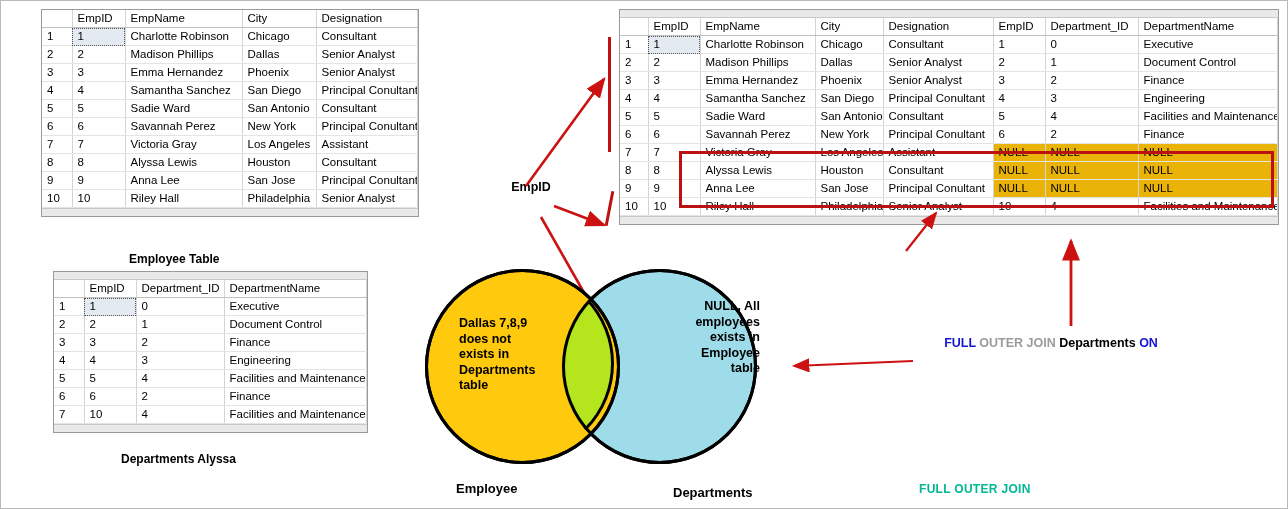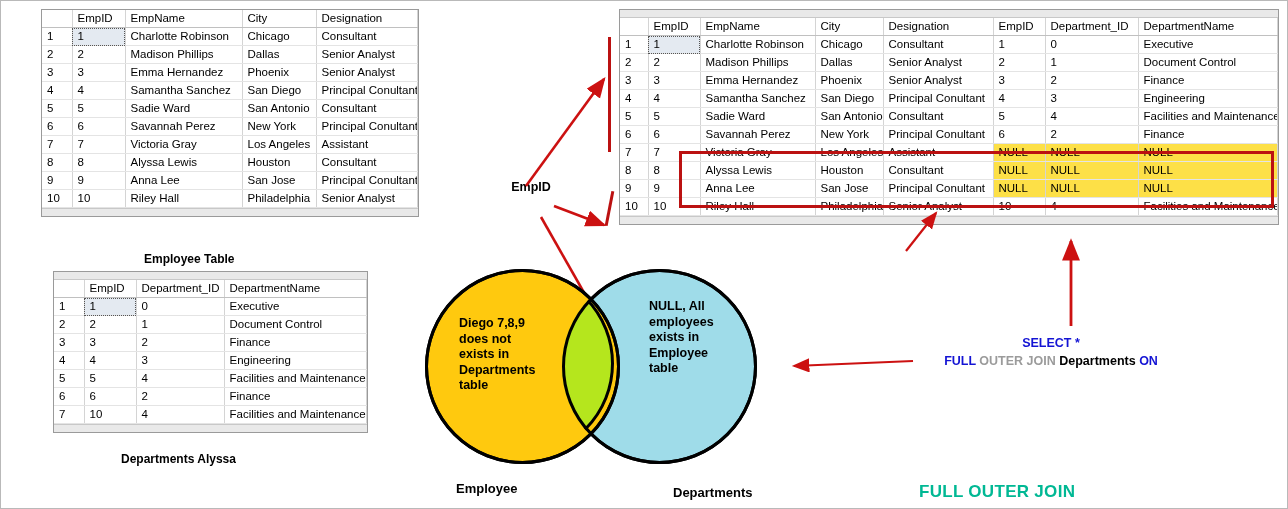--- a/index.html
+++ b/index.html
@@ -65,21 +65,21 @@
     text-align: left;
     color: #000;
     background: #ffffff;
   }
   table.grid td.selcell {
     background: #e4eaf1;
     outline: 1px dotted #555;
     outline-offset: -1px;
   }
   table.grid tr.nullrow td {
-    background: #fde047;
+    background: #eab308;
   }
   table.grid td.nullval {
     background: #fcfbdd;
   }
   .caption {
     position: absolute;
     font-family: "Liberation Sans", sans-serif;
     font-size: 12px;
     font-weight: bold;
     color: #000000;
@@ -133,21 +133,21 @@
     font-weight: bold;
     line-height: 18px;
     color: #000000;
     white-space: nowrap;
   }
   .kw   { color: #1414d4; }
   .kwg  { color: #9b9b9b; }
   .jointag {
     position: absolute;
     font-family: "Liberation Sans", sans-serif;
-    font-size: 17px;
+    font-size: 12px;
     font-weight: bold;
     letter-spacing: .3px;
   }
 
   .empid-note {
     position: absolute;
     text-align: center;
     font-family: "Liberation Sans", sans-serif;
     font-size: 12.5px;
     font-weight: bold;
@@ -256,21 +256,21 @@
           <td class="rowhdr">10</td>
           <td>10</td>
           <td>Riley Hall</td>
           <td>Philadelphia</td>
           <td>Senior Analyst</td>
         </tr>
       </tbody>
     </table>
     <div class="scrollpad bottom"></div>
   </div>
-  <div class="caption" style="left:143px; top:251px;">Employee Table</div>
+  <div class="caption" style="left:128px; top:251px;">Employee Table</div>
 
   <div class="grid-wrap" style="left:52px; top:270px; width:315px;">
     <div class="scrollpad"></div>
     <table class="grid">
       <colgroup>
         <col style="width:30px">
           <col style="width:52px">
           <col style="width:88px">
           <col>
       </colgroup>
@@ -478,43 +478,39 @@
     <div style="position:absolute; left:141px; top:10px; width:195px; height:195px; border-radius:50%;
                 overflow:hidden; z-index:3; pointer-events:none;">
       <div style="position:absolute; left:-137px; top:0px; width:189px; height:189px; border-radius:50%;
                   background:#B5E61D; border:3px solid #000; box-sizing:border-box;"></div>
     </div>
 
     <div class="circle" style="left:4px; top:10px; width:195px; height:195px; background:transparent; z-index:4;"></div>
     <div class="circle" style="left:141px; top:10px; width:195px; height:195px; background:transparent; z-index:4;"></div>
 
     <div class="venn-label" style="left:38px; top:57px; width:130px; z-index:6;">
-      <div>Diego 7,8,9</div>
+      <div>Dallas 7,8,9</div>
       <div>does not</div>
       <div>exists in</div>
       <div>Departments</div>
       <div>table</div>
     </div>
-    <div class="venn-label" style="left:228px; top:40px; width:105px; z-index:6;">
+    <div class="venn-label" style="left:234px; top:40px; width:105px; z-index:6;text-align:right;">
       <div>NULL, All</div>
       <div>employees</div>
       <div>exists in</div>
       <div>Employee</div>
       <div>table</div>
     </div>
 
     <div class="venn-title" style="left:35px; top:222px;">Employee</div>
     <div class="venn-title" style="left:252px; top:226px;">Departments</div>
   </div>
 
   <div class="sql" style="left:855px; top:333px; width:390px;">
-    <div>
-      <span class="kw">SELECT</span>
-      <span class="kw">*</span>
-    </div>
     <div>
       <span class="kw">FULL</span>
       <span class="kwg">OUTER JOIN</span>
       <span>Departments</span>
       <span class="kw">ON</span>
     </div>
   </div>
 
   <div class="jointag" style="left:918px; top:481px; color:#00b894;">FULL OUTER JOIN</div>
 

